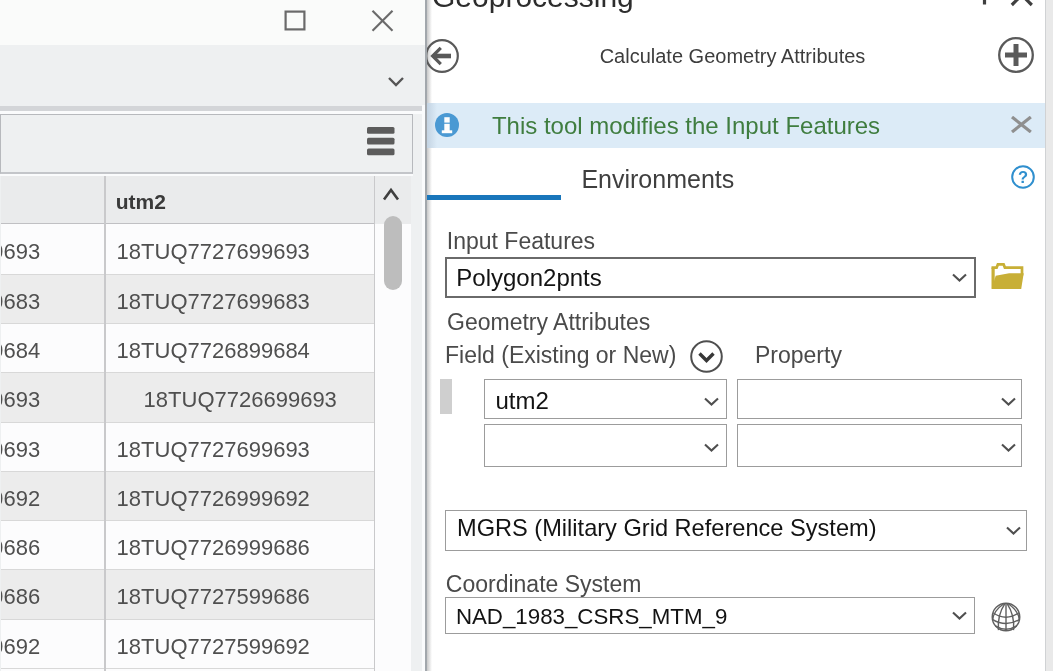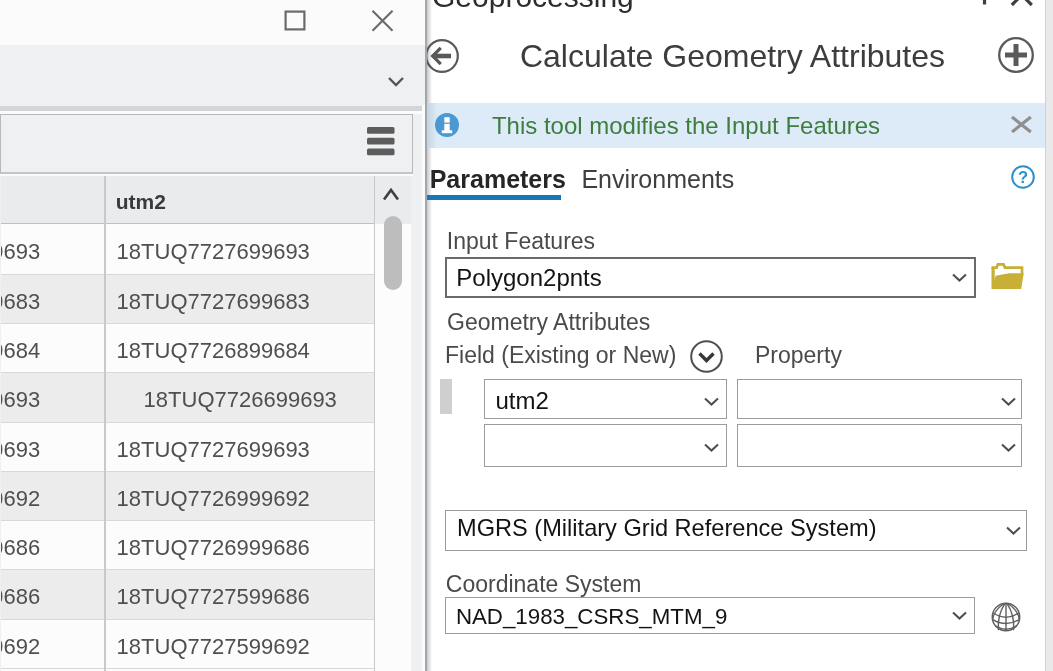--- a/index.html
+++ b/index.html
@@ -100,42 +100,41 @@
     <line x1="7.5" y1="-4" x2="7.5" y2="4.5" stroke="#3f3f3f" stroke-width="3.2"></line>
     <line x1="34.8" y1="5" x2="54.8" y2="-15" stroke="#3f3f3f" stroke-width="3.2"></line>
     <line x1="34.8" y1="-15" x2="54.8" y2="5" stroke="#3f3f3f" stroke-width="3.2"></line>
   </svg>
 
   <svg class="abs" style="left:-2px;top:39px;" width="34" height="34" viewBox="0 0 34 34">
     <circle cx="17" cy="17" r="15.8" fill="none" stroke="#595959" stroke-width="2.2"></circle>
     <line x1="8.5" y1="17" x2="26" y2="17" stroke="#595959" stroke-width="4.6"></line>
     <path d="M15.8,8.8 L7.6,17 L15.8,25.2" fill="none" stroke="#595959" stroke-width="3.2"></path>
   </svg>
-  <div class="abs" style="left:0;top:41.1px;width:611px;text-align:center;font-size:32px;line-height:30px;color:#3d3d3d;">Calculate Geometry Attributes</div>
+  <div class="abs" style="left:0;top:41.1px;width:611px;text-align:center;font-size:20px;line-height:30px;color:#3d3d3d;">Calculate Geometry Attributes</div>
   <svg class="abs" style="left:571px;top:37px;" width="36" height="36" viewBox="0 0 36 36">
     <circle cx="18" cy="18" r="16.8" fill="none" stroke="#5a5a5a" stroke-width="2.3"></circle>
     <line x1="18" y1="7" x2="18" y2="29" stroke="#5a5a5a" stroke-width="5"></line>
     <line x1="7" y1="18" x2="29" y2="18" stroke="#5a5a5a" stroke-width="5"></line>
   </svg>
 
   <div class="abs" style="left:0;top:103px;width:626px;height:45px;background:#dcebf7;"></div>
   <div class="abs" style="left:0;top:103px;width:10px;height:45px;background:linear-gradient(90deg,#c3d3e2,rgba(220,235,247,0));"></div>
   <svg class="abs" style="left:8px;top:113px;" width="24" height="24" viewBox="0 0 24 24">
     <circle cx="12" cy="12" r="12" fill="#4a99d3"></circle>
     <rect x="9.3" y="4.2" width="5.4" height="5.4" fill="#fdfdfd"></rect>
     <rect x="9.3" y="10.8" width="5.4" height="8" fill="#fdfdfd"></rect>
     <rect x="6.8" y="17.3" width="10.4" height="2.9" fill="#fdfdfd"></rect>
   </svg>
   <div class="abs" style="left:64.9px;top:114.2px;font-size:24px;line-height:24px;color:#3f7d3f;white-space:nowrap;">This tool modifies the Input Features</div>
   <svg class="abs" style="left:584px;top:116px;" width="21" height="17" viewBox="0 0 21 17">
     <line x1="1" y1="1" x2="19.8" y2="16" stroke="#8f8f8f" stroke-width="3.2"></line>
     <line x1="19.8" y1="1" x2="1" y2="16" stroke="#8f8f8f" stroke-width="3.2"></line>
   </svg>
 
-  <div class="abs" style="left:2.7px;top:166.5px;font-size:25px;line-height:25px;font-weight:bold;color:#262626;">Parameters</div>
   <div class="abs" style="left:-1px;top:195.4px;width:135px;height:4.8px;background:#1976bb;"></div>
   <div class="abs" style="left:154.4px;top:166.5px;font-size:25px;line-height:25px;color:#3f3f3f;">Environments</div>
   <svg class="abs" style="left:584px;top:165px;" width="24" height="24" viewBox="0 0 24 24">
     <circle cx="12" cy="12" r="10.8" fill="none" stroke="#2f8fce" stroke-width="2"></circle>
     <text x="12" y="18.3" font-size="16.5" font-weight="bold" fill="#2f8fce" text-anchor="middle" font-family="Liberation Sans">?</text>
   </svg>
 
   <div class="lbl" style="left:19.8px;top:230.3px;">Input Features</div>
   <div class="abs" style="left:17.7px;top:256.5px;width:531px;height:41.3px;border:2px solid #6a6a6a;background:#fff;box-sizing:border-box;"></div>
   <div class="ctx" style="left:29.3px;top:266.2px;">Polygon2pnts</div>

